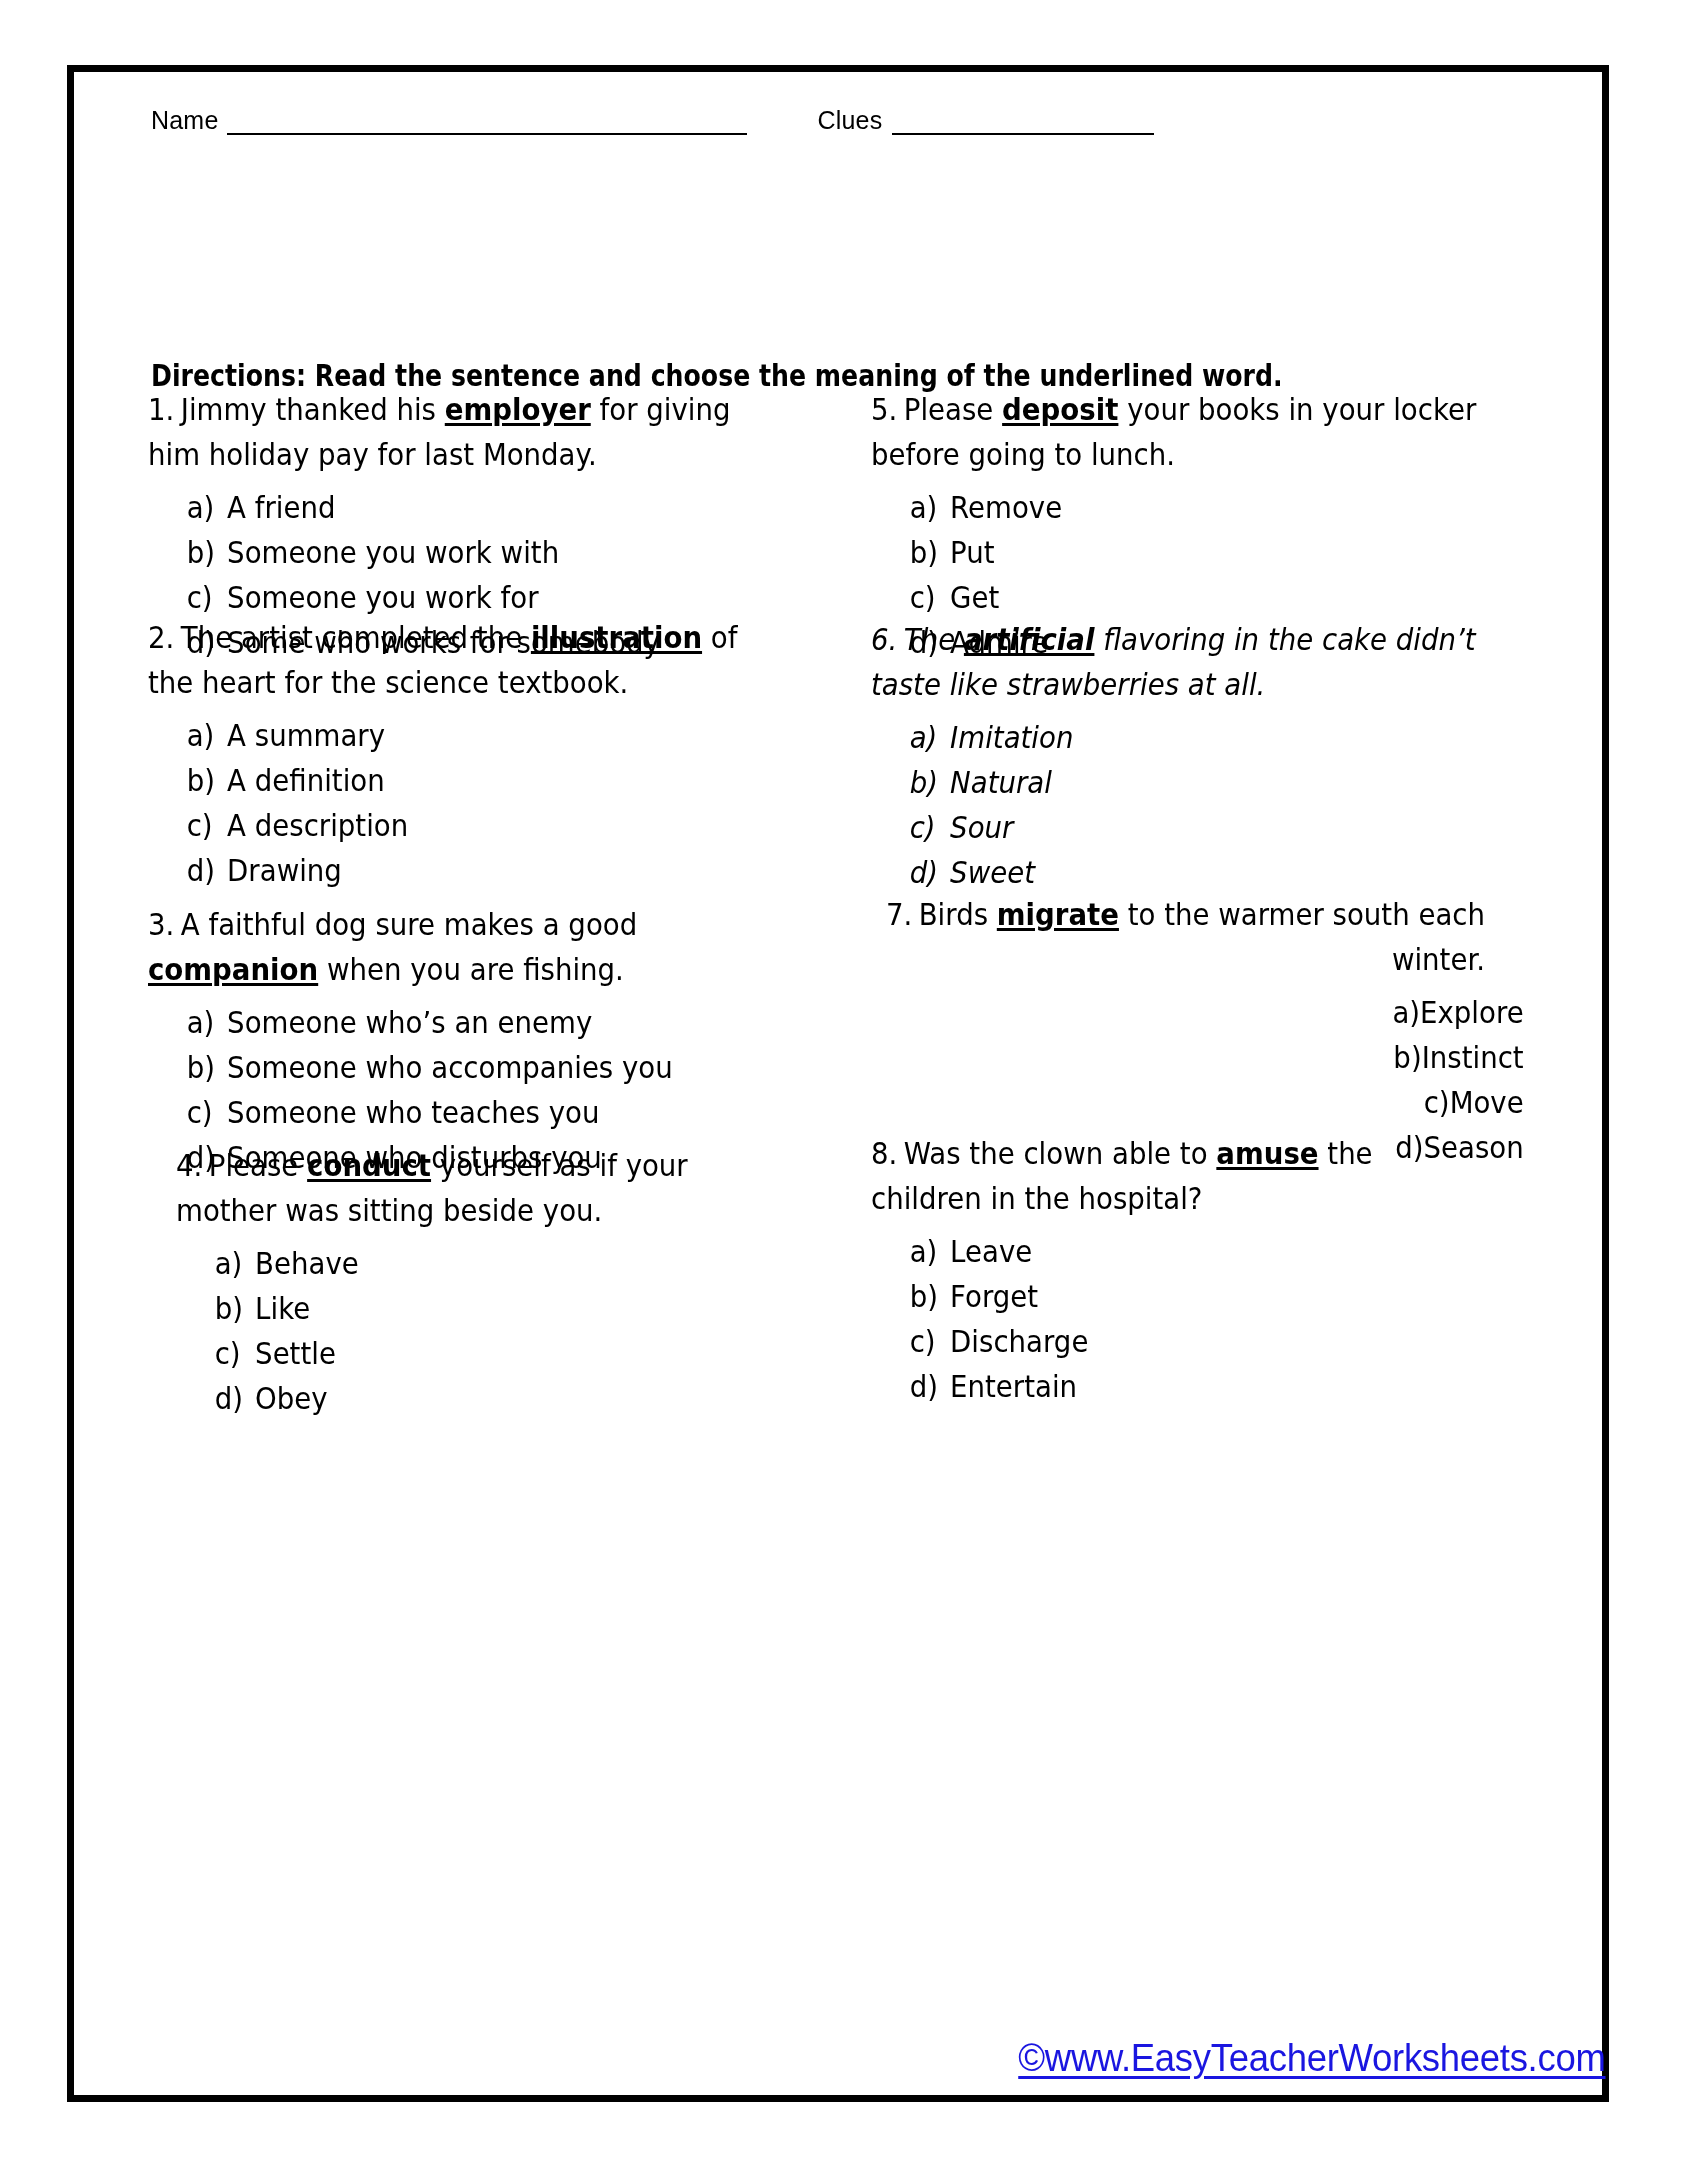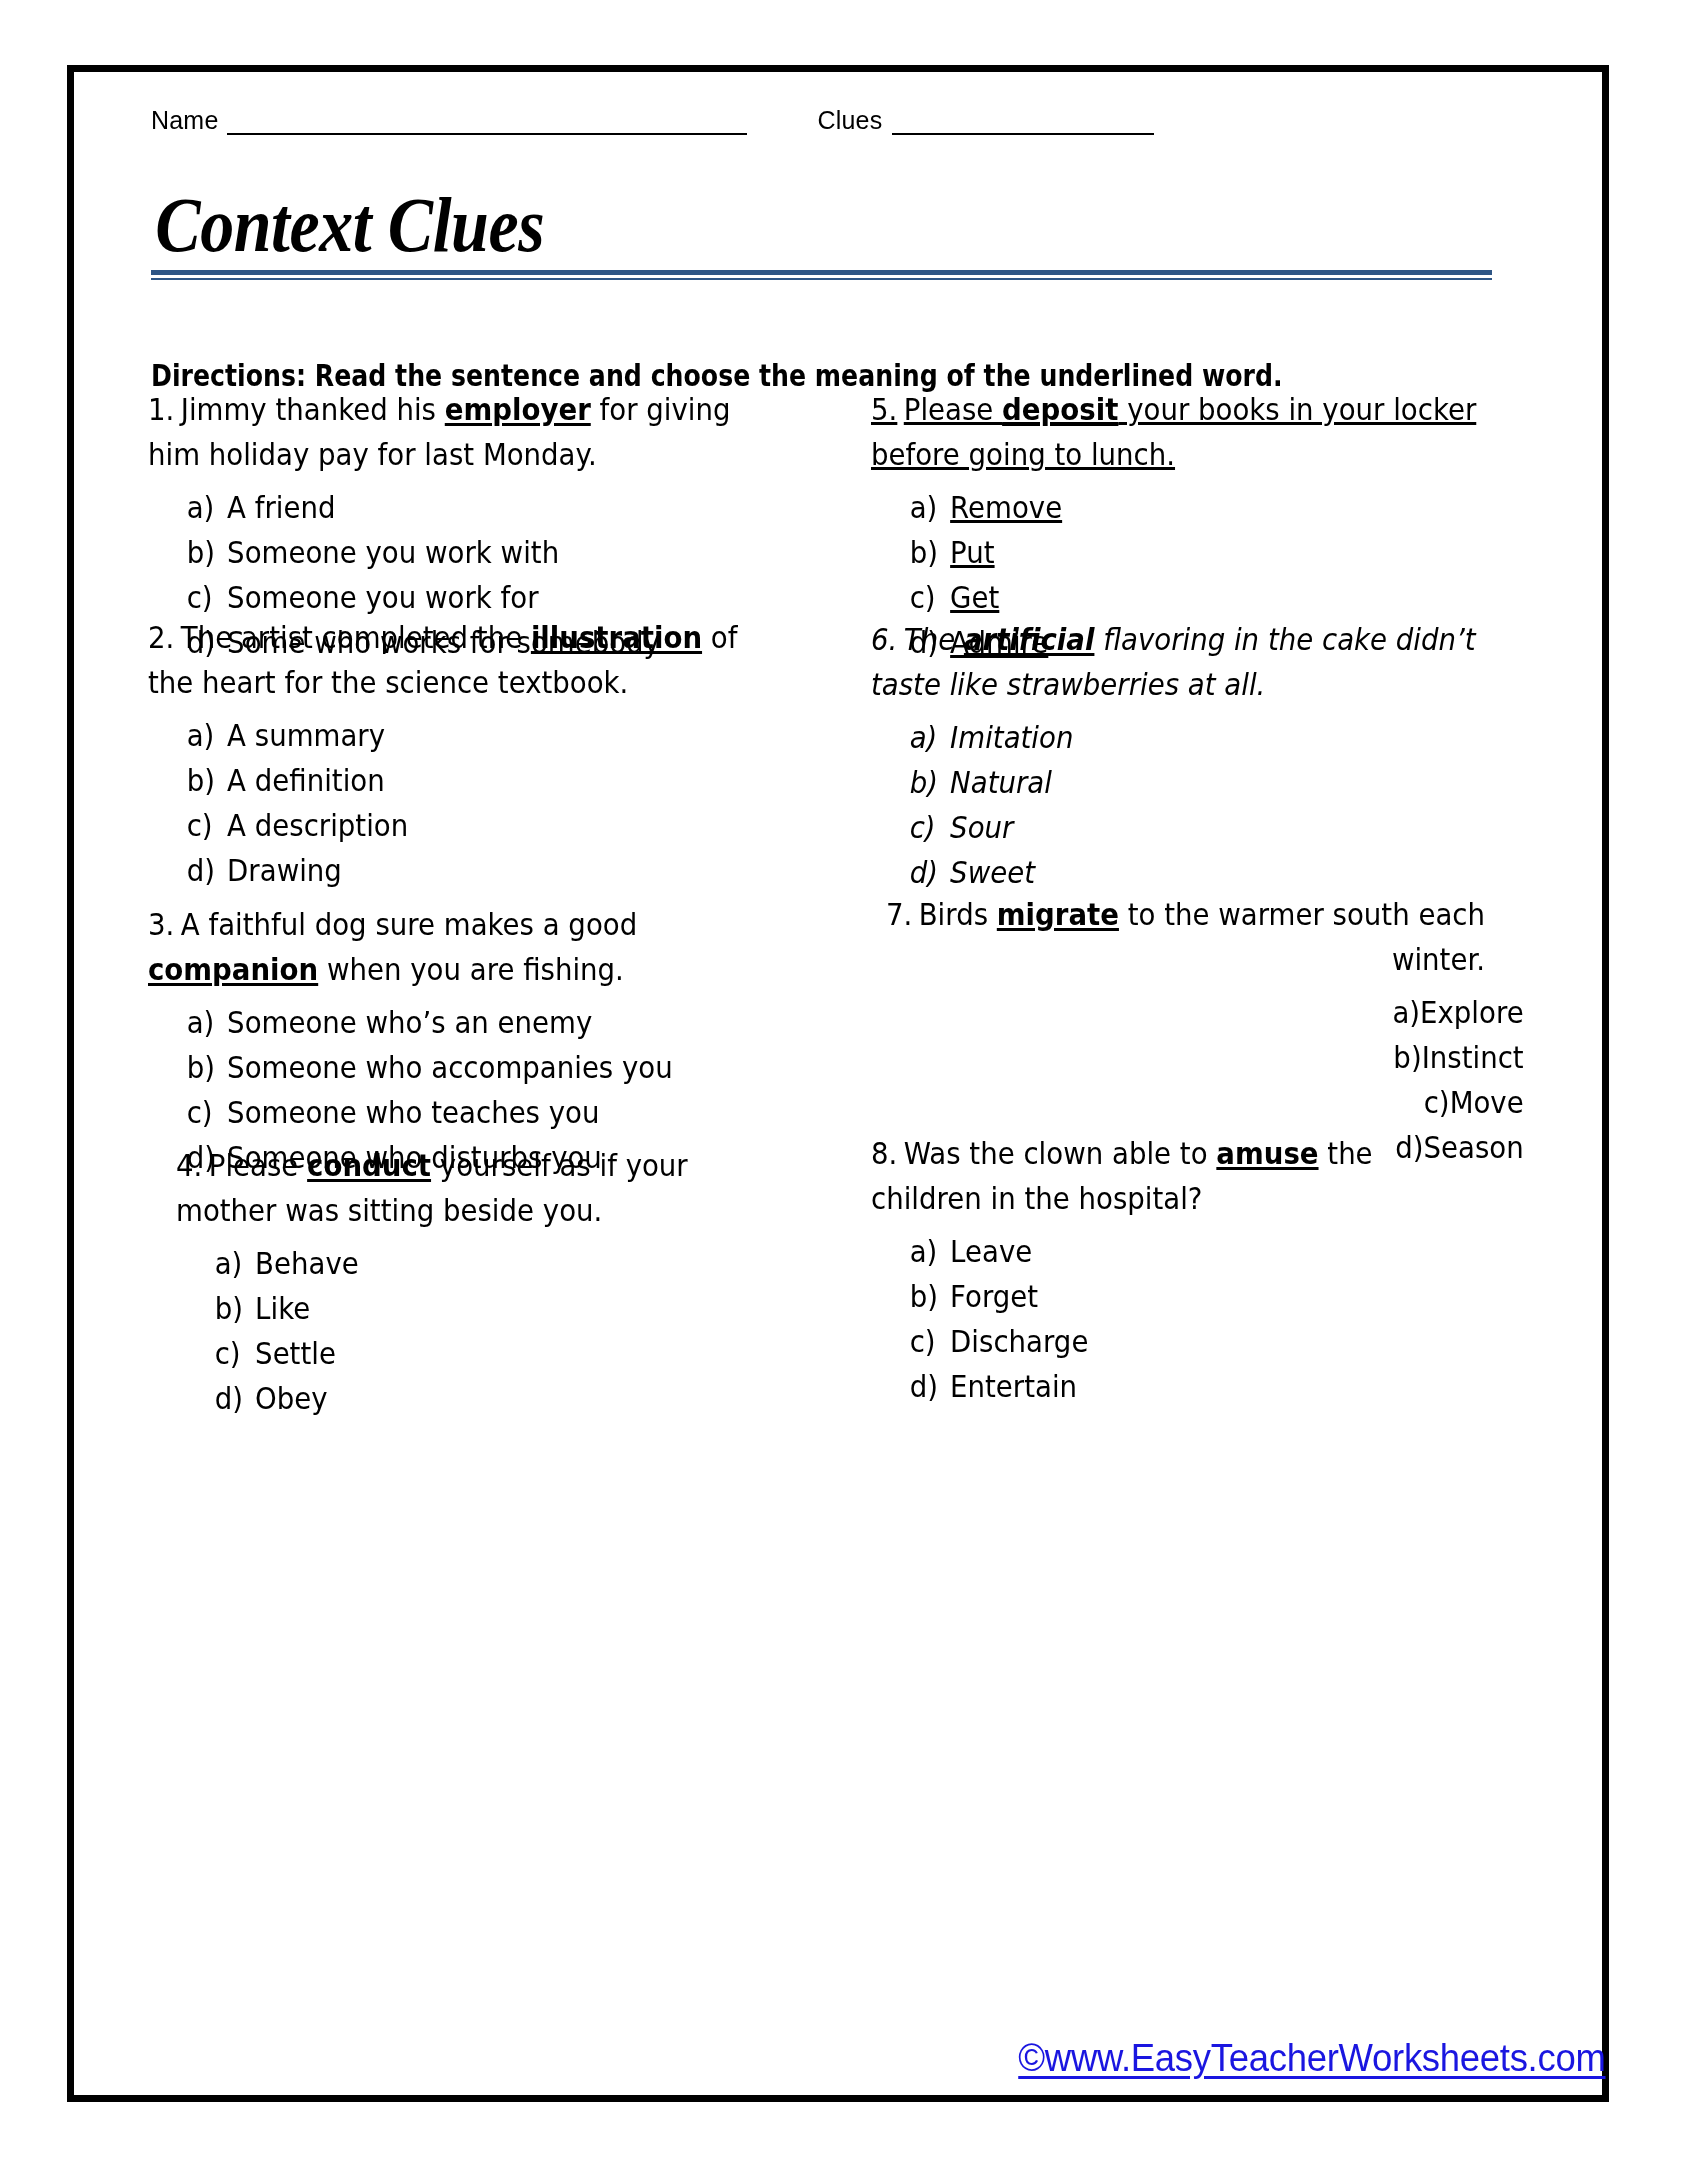--- a/index.html
+++ b/index.html
@@ -182,24 +182,20 @@
   <div id="page-inner">
 
     <div class="namedate-row">
       <span class="nd-label">Name</span>
       <span class="nd-rule name"></span>
       <span class="nd-gap"></span>
       <span class="nd-label">Clues</span>
       <span class="nd-rule date"></span>
     </div>
 
-    <div class="title-wrap">
-      <h1 class="worksheet-title">Context Clues</h1>
-      <div class="title-rule"></div>
-    </div>
 
     <p class="directions">Directions:  Read the sentence and choose the meaning of the underlined word.</p>
 
     <div class="columns">
       <div class="col left" id="col-left">
           <div class="question" style="top: 0px;">
             <p class="q-stem"><span class="num">1.</span>Jimmy thanked his <u>employer</u> for giving him holiday pay for last Monday.</p>
             <ul class="choices">
               <li><span class="lbl">a)</span><span>A friend</span></li>
               <li><span class="lbl">b)</span><span>Someone you work with</span></li>
@@ -229,21 +225,21 @@
             <p class="q-stem"><span class="num">4.</span>Please <u>conduct</u> yourself as if your mother was sitting beside you.</p>
             <ul class="choices">
               <li><span class="lbl">a)</span><span>Behave</span></li>
               <li><span class="lbl">b)</span><span>Like</span></li>
               <li><span class="lbl">c)</span><span>Settle</span></li>
               <li><span class="lbl">d)</span><span>Obey</span></li>
             </ul>
           </div>
         </div>
       <div class="col right" id="col-right">
-          <div class="question" style="top: 0px; text-decoration: underline;">
+          <div class="question" style="top: 0px;">
             <p class="q-stem"><span class="num">5.</span>Please <u>deposit</u> your books in your locker before going to lunch.</p>
             <ul class="choices">
               <li><span class="lbl">a)</span><span>Remove</span></li>
               <li><span class="lbl">b)</span><span>Put</span></li>
               <li><span class="lbl">c)</span><span>Get</span></li>
               <li><span class="lbl">d)</span><span>Admire</span></li>
             </ul>
           </div>
           <div class="question" style="top: 230px; font-style: italic;">
             <p class="q-stem"><span class="num">6.</span>The <u>artificial</u> flavoring in the cake didn’t taste like strawberries at all.</p>

